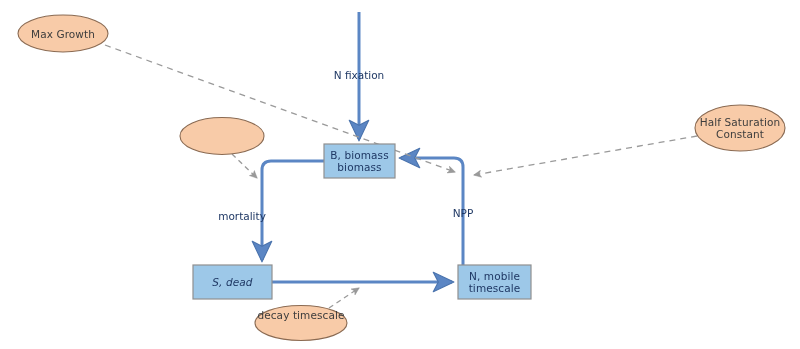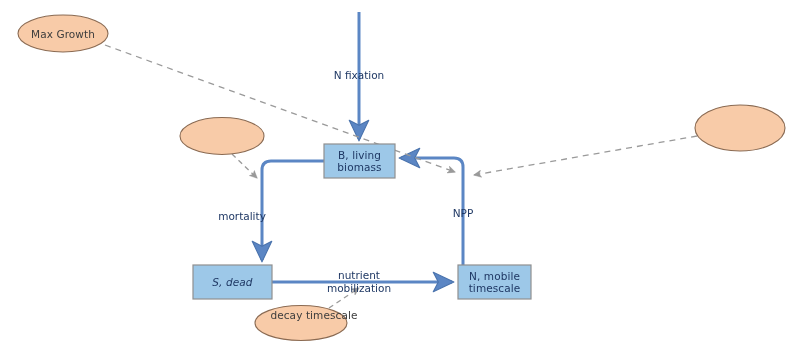--- a/index.html
+++ b/index.html
@@ -92,53 +92,53 @@
 
     <g>
       <ellipse cx="63" cy="33.5" rx="45" ry="18.5" fill="#f8cba8" stroke="#8a6a52" stroke-width="1.1"></ellipse>
       <ellipse cx="222" cy="136" rx="42" ry="18.5" fill="#f8cba8" stroke="#8a6a52" stroke-width="1.1"></ellipse>
       <ellipse cx="740" cy="128" rx="45" ry="23" fill="#f8cba8" stroke="#8a6a52" stroke-width="1.1"></ellipse>
       <ellipse cx="301" cy="323" rx="46" ry="17.5" fill="#f8cba8" stroke="#8a6a52" stroke-width="1.1"></ellipse>
     </g>
   </svg>
 
   <div class="node-label" style="left:324px; top:144px; width:71px; height:34px; flex-direction:column;">
-    <span>B, living</span>
+    <span>B, biomass</span>
     <span>biomass</span>
   </div>
 
   <div class="node-label" style="left:193px; top:265px; width:79px; height:34px; flex-direction:column;font-style:italic;">
     <span>S, dead</span>
   </div>
 
   <div class="node-label" style="left:458px; top:265px; width:73px; height:34px; flex-direction:column;border-radius:8px;">
     <span>N, mobile</span>
     <span>timescale</span>
   </div>
 
   <div class="node-label ellipse-label" style="left:18px; top:15px; width:90px; height:37px; flex-direction:column;">
     <span>Max Growth</span>
   </div>
 
 
+  <div class="node-label ellipse-label" style="left:695px; top:105px; width:90px; height:46px; flex-direction:column;">
+    <span>Half Saturation</span>
+    <span>Constant</span>
+  </div>
 
-  <div class="node-label ellipse-label" style="left:268px; top:305.5px; width:92px; height:19px; flex-direction:column;">
+  <div class="node-label ellipse-label" style="left:255px; top:305.5px; width:92px; height:19px; flex-direction:column;">
     <span>decay timescale</span>
   </div>
 
   <div class="edge-label" style="left:309px; top:69px; width:100px;">
     <span>N fixation</span>
   </div>
 
   <div class="edge-label" style="left:202px; top:210px; width:80px; text-align:center;">
     <span>mortality</span>
   </div>
 
   <div class="edge-label" style="left:434px; top:207px; width:58px; text-align:center;">
     <span>NPP</span>
   </div>
 
-  <div class="edge-label" style="left:319px; top:269px; width:80px;">
-    <span style="display:block;">nutrient</span>
-    <span style="display:block;">mobilization</span>
-  </div>
 
 </div>
 
 </body></html>

